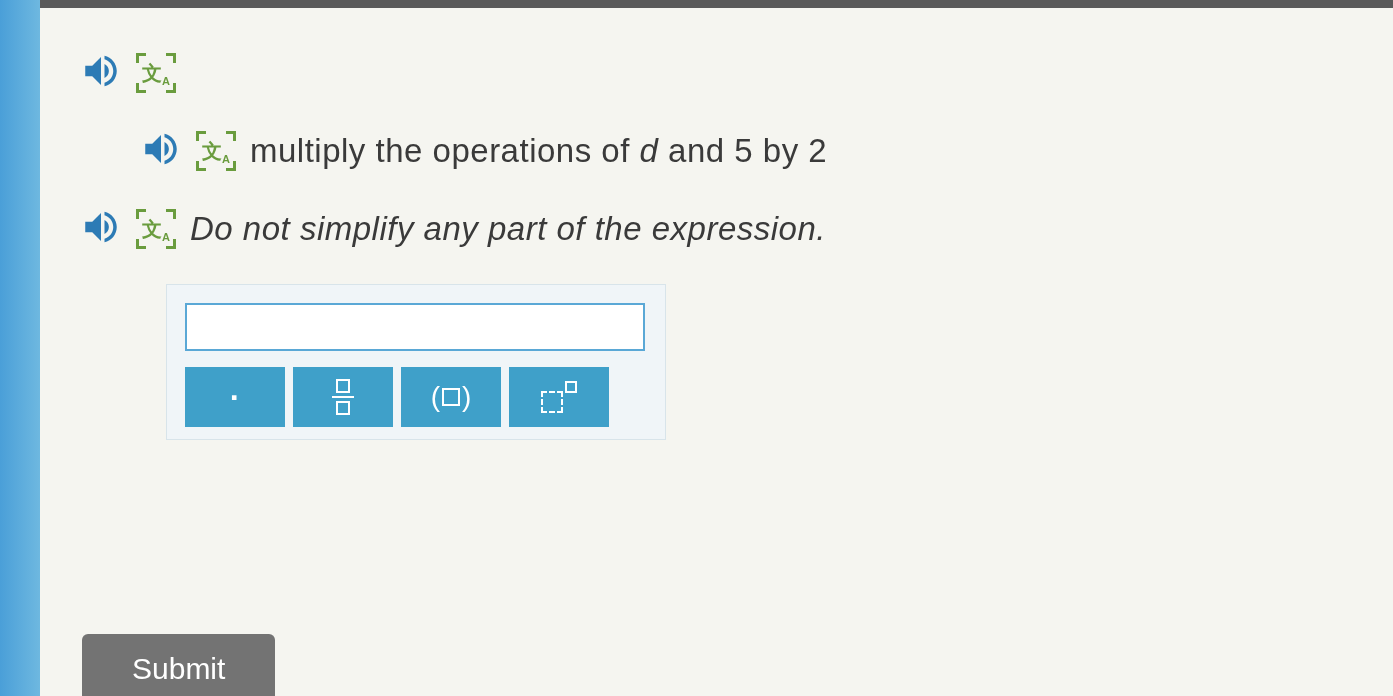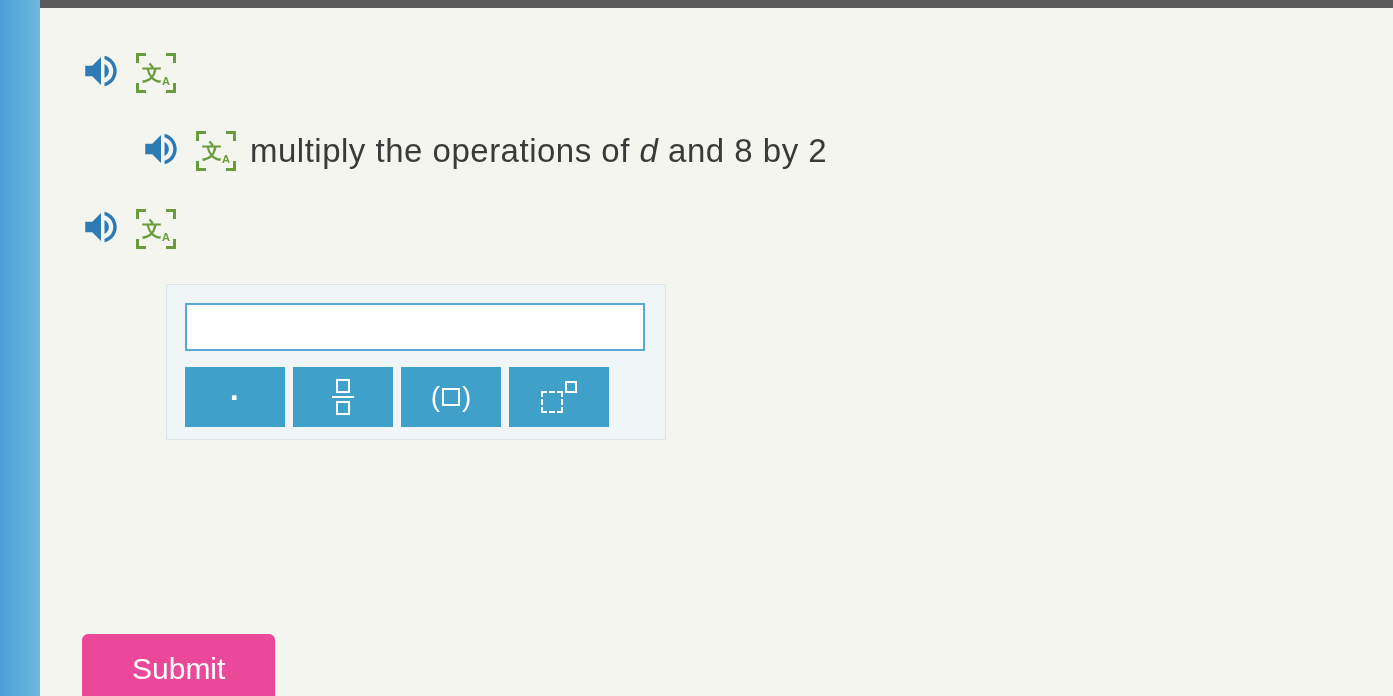--- a/index.html
+++ b/index.html
@@ -166,21 +166,21 @@
       top: 0;
       right: 0;
       width: 12px;
       height: 12px;
       border: 2px solid white;
     }
     .submit-btn {
       position: absolute;
       left: 82px;
       bottom: 0;
-      background: #ec4899;
+      background: #737373;
       color: white;
       font-size: 30px;
       font-family: Verdana, Geneva, sans-serif;
       border: none;
       padding: 18px 50px 10px 50px;
       cursor: pointer;
       border-radius: 6px 6px 0 0;
     }
   </style>
 </head>
@@ -213,37 +213,38 @@
         </svg>
     </span>
     <span class="translate-icon">
       <span class="corner tl"></span>
         <span class="corner tr"></span>
       <span class="corner bl"></span>
         <span class="corner br"></span>
       <span class="glyph">文<sub style="font-size:11px">A</sub></span>
     </span>
     <span class="text">
-      <span>multiply the operations of </span><span class="var">d</span><span> and 8 by 2</span>
+      <span>multiply the operations of </span><span class="var">d</span><span> and 5 by 2</span>
     </span>
   </div>
 
   <div class="line">
     <span class="speaker-icon">
       <svg viewBox="0 0 24 24">
           <path d="M3 9v6h4l5 5V4L7 9H3zm13.5 3c0-1.77-1.02-3.29-2.5-4.03v8.05c1.48-.73 2.5-2.25 2.5-4.02zM14 3.23v2.06c2.89.86 5 3.54 5 6.71s-2.11 5.85-5 6.71v2.06c4.01-.91 7-4.49 7-8.77s-2.99-7.86-7-8.77z"></path>
         </svg>
     </span>
     <span class="translate-icon">
       <span class="corner tl"></span>
         <span class="corner tr"></span>
       <span class="corner bl"></span>
         <span class="corner br"></span>
       <span class="glyph">文<sub style="font-size:11px">A</sub></span>
     </span>
+    <span class="text italic">Do not simplify any part of the expression.</span>
   </div>
 
   <div class="answer-area">
     <input class="answer-input" type="text" value="" style="">
     <div class="tool-row">
       <button class="tool-btn">
         <span style="font-size:32px;font-weight:bold">·</span>
       </button>
       <button class="tool-btn">
         <span class="frac-icon">

